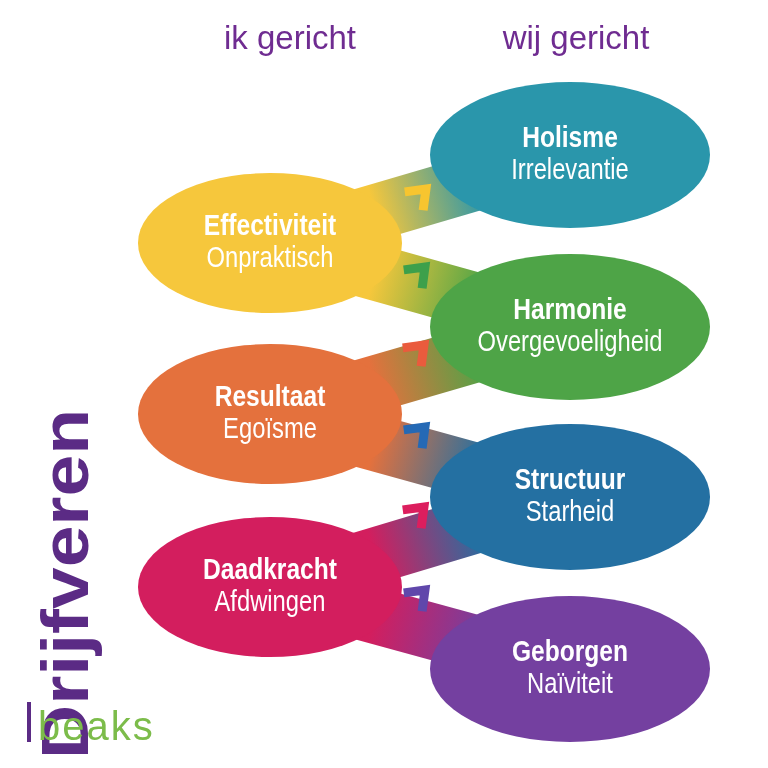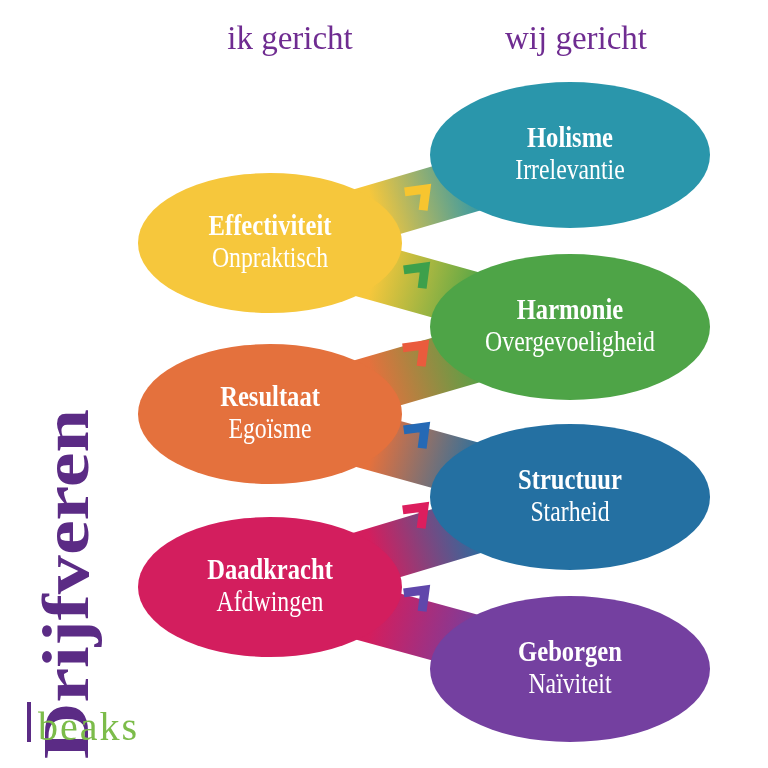--- a/index.html
+++ b/index.html
@@ -1,21 +1,21 @@
 <!DOCTYPE html>
 <html><head>
 <meta charset="utf-8">
 <style>
   html, body { margin: 0; padding: 0; }
   body {
     width: 768px; height: 768px;
     background: #ffffff;
     font-family: "Liberation Sans", "DejaVu Sans", sans-serif;
   }
-  .canvas { position: relative; width: 768px; height: 768px; overflow: hidden; font-family: Liberation Serif, serif; }
+  .canvas { position: relative; width: 768px; height: 768px; overflow: hidden; }
   svg { display: block; }
   .ellipse-line1 { font-weight: bold; font-size: 30px; }
   .ellipse-line2 { font-weight: normal; font-size: 29px; }
   .header-label  { font-weight: normal; font-size: 33px; }
   .title-text    { font-weight: bold; font-size: 66px; }
   .logo-text     { font-weight: normal; font-size: 40px; letter-spacing: 2px; }
   .band          { fill: none; stroke-width: 56; }
   .chevron       { fill: none; stroke-width: 9; stroke-linecap: butt; stroke-linejoin: miter; }
   text { text-anchor: middle; }
   .logo-text { text-anchor: start; }

